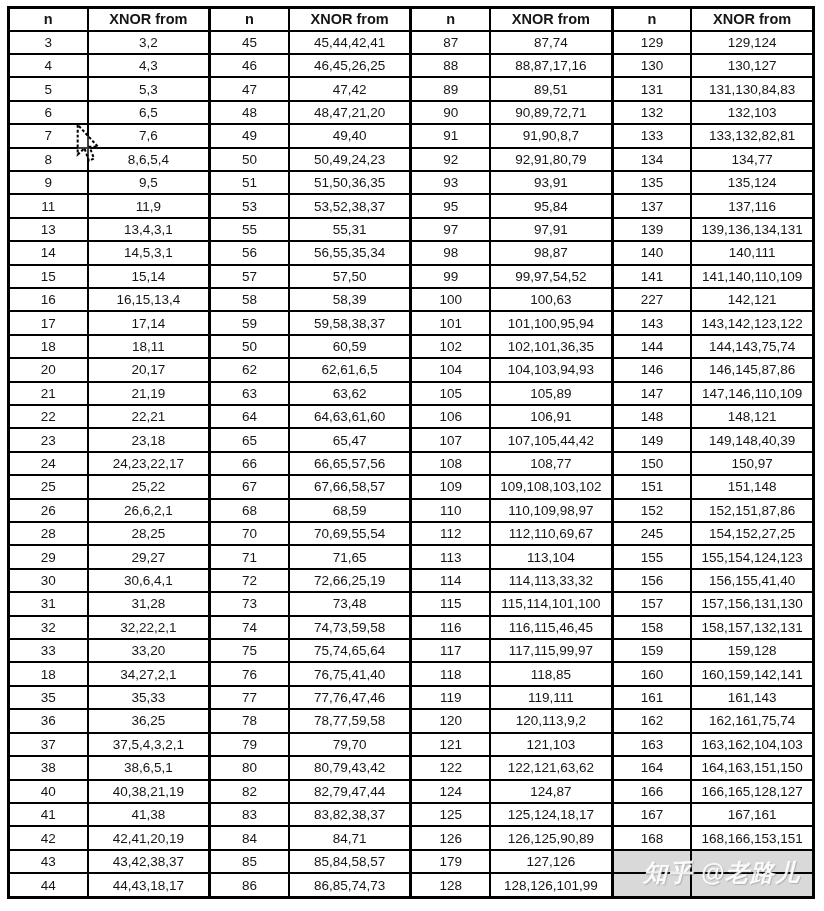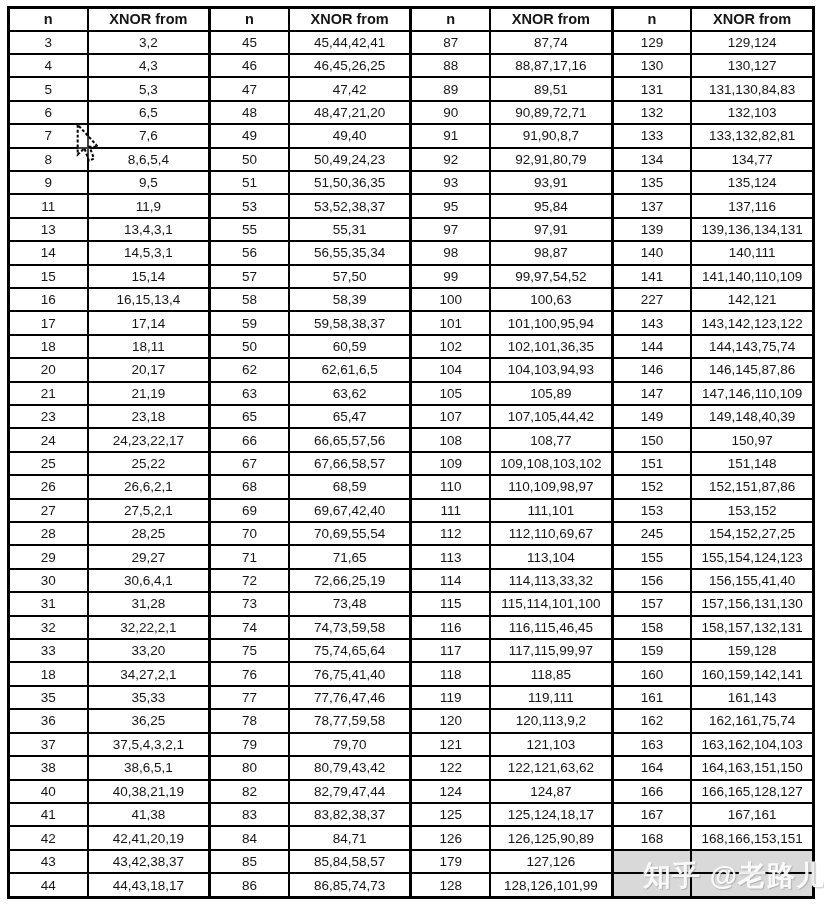--- a/index.html
+++ b/index.html
@@ -38,28 +38,29 @@
     font-weight: bold;
     height: 23px;
   }
   td { font-size: 13.5px; }
   th.grp, td.grp { border-left: 3px solid #000; }
   td.empty { background: #d9d9d9; }
   .watermark {
     position: absolute;
     left: 643px;
     top: 857px;
-    font-size: 28px;
+    font-size: 24px;
     font-weight: bold;
     letter-spacing: 1px;
     color: rgba(255,255,255,0.92);
     text-shadow: 1px 1px 1px rgba(130,130,130,0.45);
     z-index: 5;
     pointer-events: none;
     white-space: nowrap;
+    font-style: italic;
   }
   .cursor {
     position: absolute;
     left: 76px;
     top: 124px;
     z-index: 6;
     pointer-events: none;
   }
 </style>
 </head>
@@ -245,20 +246,30 @@
           <td>21</td>
           <td>21,19</td>
           <td class="grp">63</td>
           <td>63,62</td>
           <td class="grp">105</td>
           <td>105,89</td>
           <td class="grp">147</td>
           <td>147,146,110,109</td>
         </tr>
         <tr>
+          <td>22</td>
+          <td>22,21</td>
+          <td class="grp">64</td>
+          <td>64,63,61,60</td>
+          <td class="grp">106</td>
+          <td>106,91</td>
+          <td class="grp">148</td>
+          <td>148,121</td>
+        </tr>
+        <tr>
           <td>23</td>
           <td>23,18</td>
           <td class="grp">65</td>
           <td>65,47</td>
           <td class="grp">107</td>
           <td>107,105,44,42</td>
           <td class="grp">149</td>
           <td>149,148,40,39</td>
         </tr>
         <tr>
@@ -285,30 +296,20 @@
           <td>26</td>
           <td>26,6,2,1</td>
           <td class="grp">68</td>
           <td>68,59</td>
           <td class="grp">110</td>
           <td>110,109,98,97</td>
           <td class="grp">152</td>
           <td>152,151,87,86</td>
         </tr>
         <tr>
-          <td>27</td>
-          <td>27,5,2,1</td>
-          <td class="grp">69</td>
-          <td>69,67,42,40</td>
-          <td class="grp">111</td>
-          <td>111,101</td>
-          <td class="grp">153</td>
-          <td>153,152</td>
-        </tr>
-        <tr>
           <td>28</td>
           <td>28,25</td>
           <td class="grp">70</td>
           <td>70,69,55,54</td>
           <td class="grp">112</td>
           <td>112,110,69,67</td>
           <td class="grp">245</td>
           <td>154,152,27,25</td>
         </tr>
         <tr>

